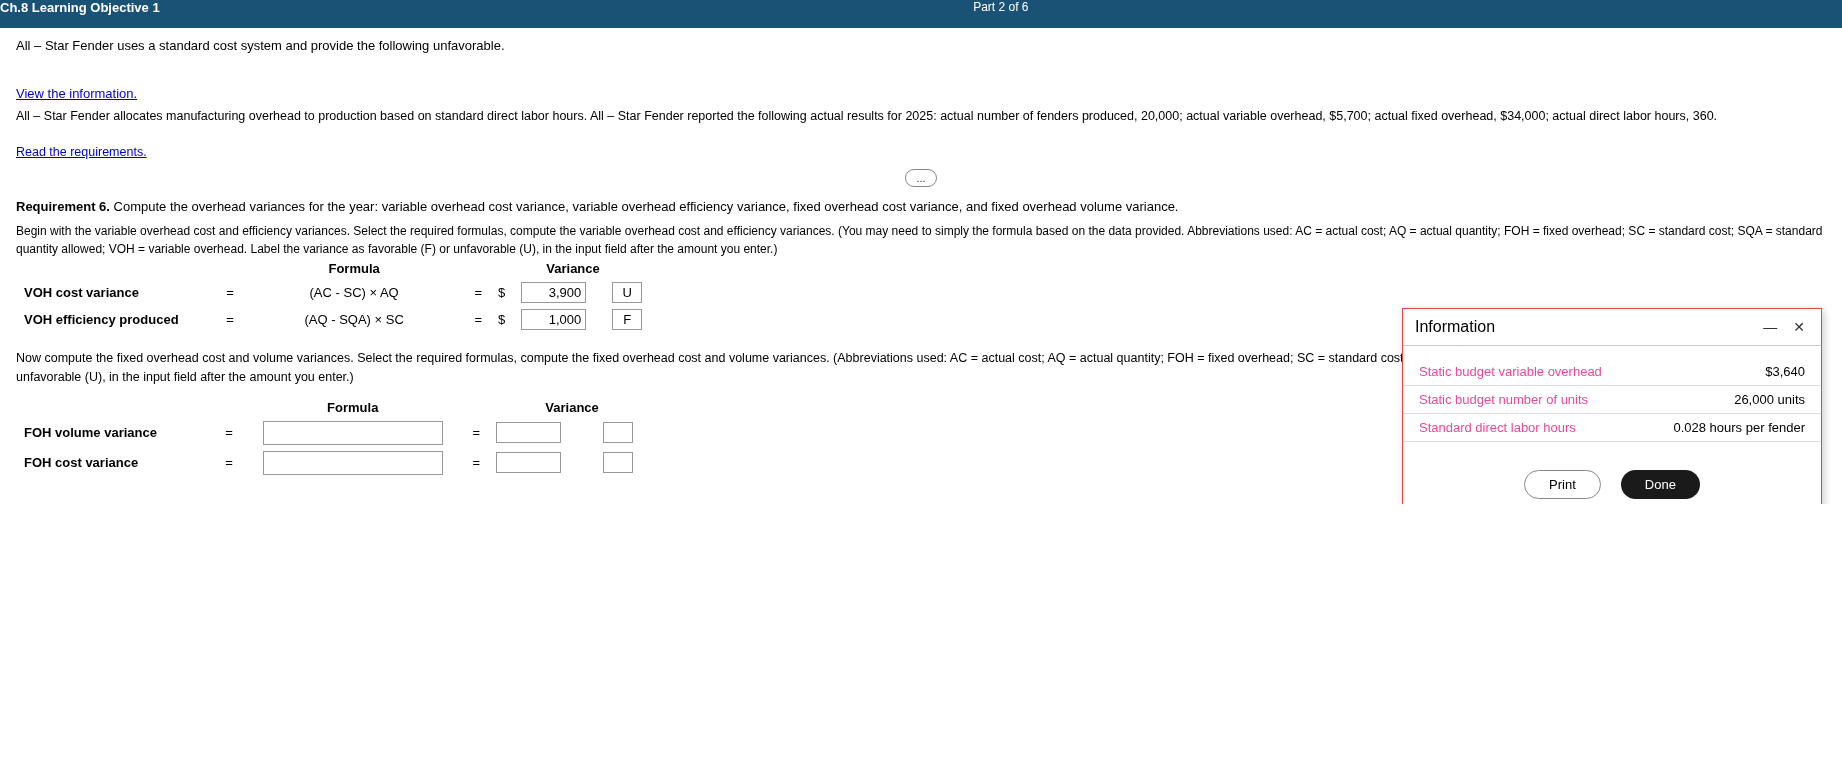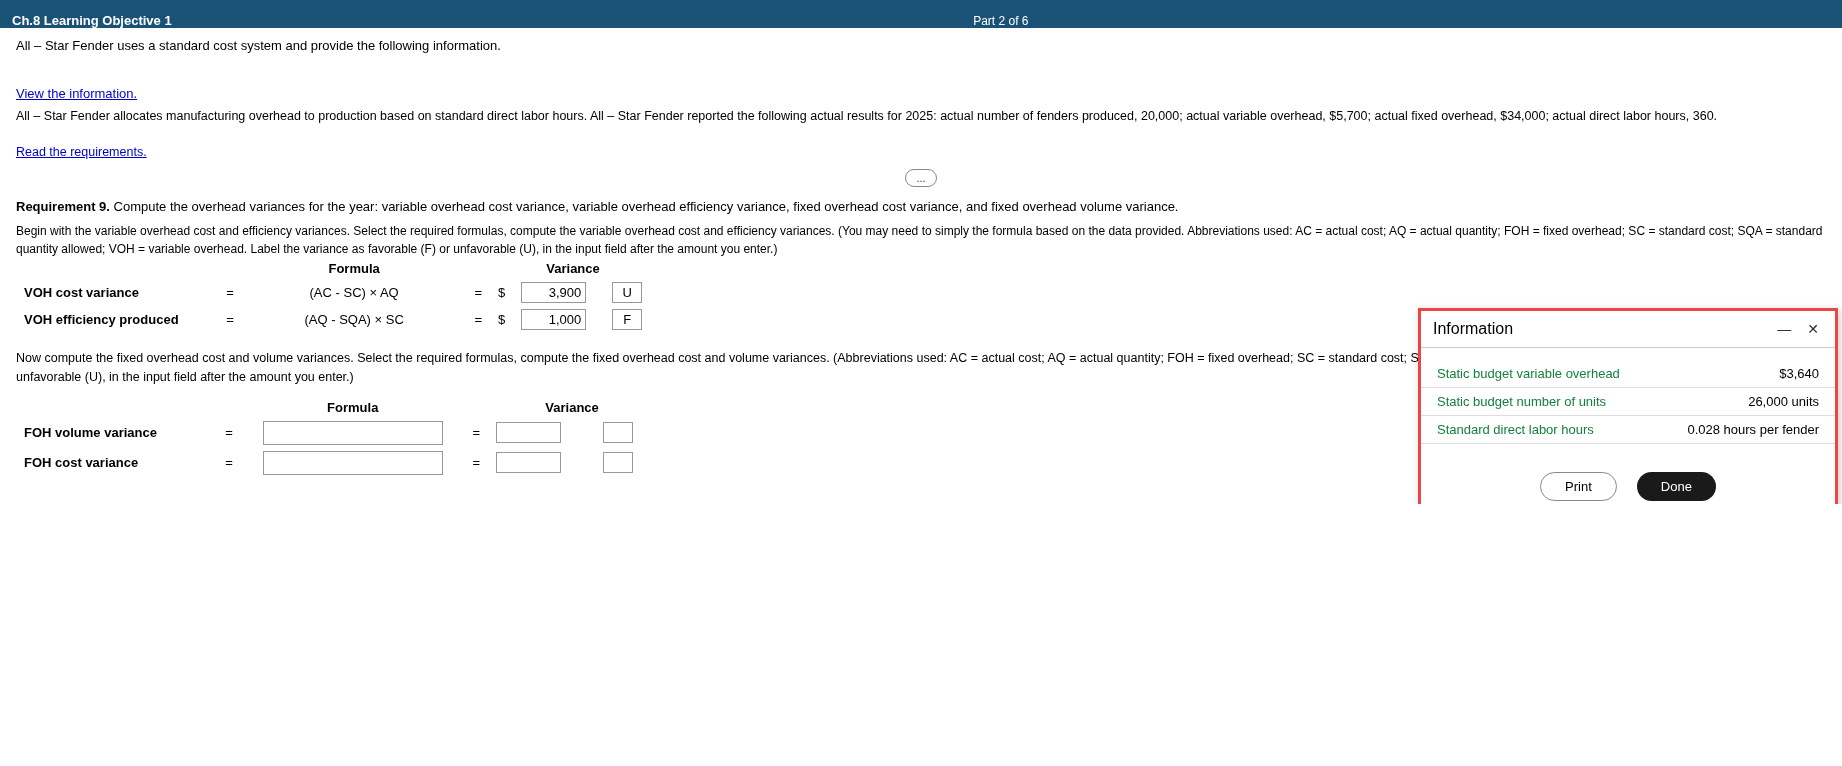--- a/index.html
+++ b/index.html
@@ -8,22 +8,22 @@
       font-size: 13px;
       background: #fff;
       color: #000;
       overflow: hidden;
     }
 
     .top-bar {
       background: #1a5276;
       height: 28px;
       display: flex;
-      align-items: flex-end;
-      padding: 0 12px;
+      align-items: flex-start;
+      padding: 0 0;
       color: #fff;
       font-size: 13px;
       font-weight: bold;
     }
 
     .top-bar-center {
       flex: 1;
       text-align: center;
       font-size: 12px;
       font-weight: normal;
@@ -173,24 +173,24 @@
     .foh-section-text {
       font-size: 12.5px;
       margin-bottom: 10px;
       line-height: 1.5;
     }
 
     
     .info-panel {
       position: absolute;
       top: 280px;
-      right: 4px;
+      right: 20px;
       width: 420px;
       background: #fff;
-      border: 3px solid #ef4444;
+      border: 1px solid #ef4444;
       box-shadow: 2px 2px 8px rgba(0,0,0,0.2);
       z-index: 100;
     }
 
     .info-panel-header {
       display: flex;
       align-items: center;
       justify-content: space-between;
       padding: 8px 12px;
       border-bottom: 1px solid #ccc;
@@ -222,21 +222,21 @@
       margin: 12px 0;
     }
 
     .info-table td {
       padding: 6px 16px;
       font-size: 13px;
       border-bottom: 1px solid #ddd;
     }
 
     .info-table td:first-child {
-      color: #15803d;
+      color: #ec4899;
     }
 
     .info-table td:last-child {
       text-align: right;
       font-weight: normal;
     }
 
     .info-panel-footer {
       display: flex;
       justify-content: center;
@@ -266,36 +266,36 @@
 </head>
 <body>
 
 <div class="top-bar">
   <span>Ch.8 Learning Objective 1</span>
   <span class="top-bar-center">Part 2 of 6</span>
 </div>
 
 <div class="main-content">
 
-  <div class="intro-text">All – Star Fender uses a standard cost system and provide the following information.</div>
+  <div class="intro-text">All – Star Fender uses a standard cost system and provide the following unfavorable.</div>
   <div style="margin-bottom:6px;margin-top:33px;">
     <a class="link">View the information.</a>
   </div>
   <div class="content-body">All – Star Fender allocates manufacturing overhead to production based on standard direct labor hours. All – Star Fender reported the following actual results for 2025: actual number of fenders produced, 20,000; actual variable overhead, $5,700; actual fixed overhead, $34,000; actual direct labor hours, 360.</div>
   <div style="margin-bottom:8px;">
     <a class="read-req">Read the requirements.</a>
   </div>
 
   <div class="divider-row">
     <button class="ellipsis-btn">...</button>
   </div>
 
   <div class="requirement-section">
     <div class="req-title">
-      <strong>Requirement 9.</strong>
+      <strong>Requirement 6.</strong>
       <span> Compute the overhead variances for the year: variable overhead cost variance, variable overhead efficiency variance, fixed overhead cost variance, and fixed overhead volume variance.</span>
     </div>
 
     <div class="abbrev-text">Begin with the variable overhead cost and efficiency variances. Select the required formulas, compute the variable overhead cost and efficiency variances. (You may need to simply the formula based on the data provided. Abbreviations used: AC = actual cost; AQ = actual quantity; FOH = fixed overhead; SC = standard cost; SQA = standard quantity allowed; VOH = variable overhead. Label the variance as favorable (F) or unfavorable (U), in the input field after the amount you enter.)</div>
 
     <table class="variance-table">
       <thead>
         <tr>
           <th style="min-width:180px;"></th>
           <th style="width:20px;"></th>

